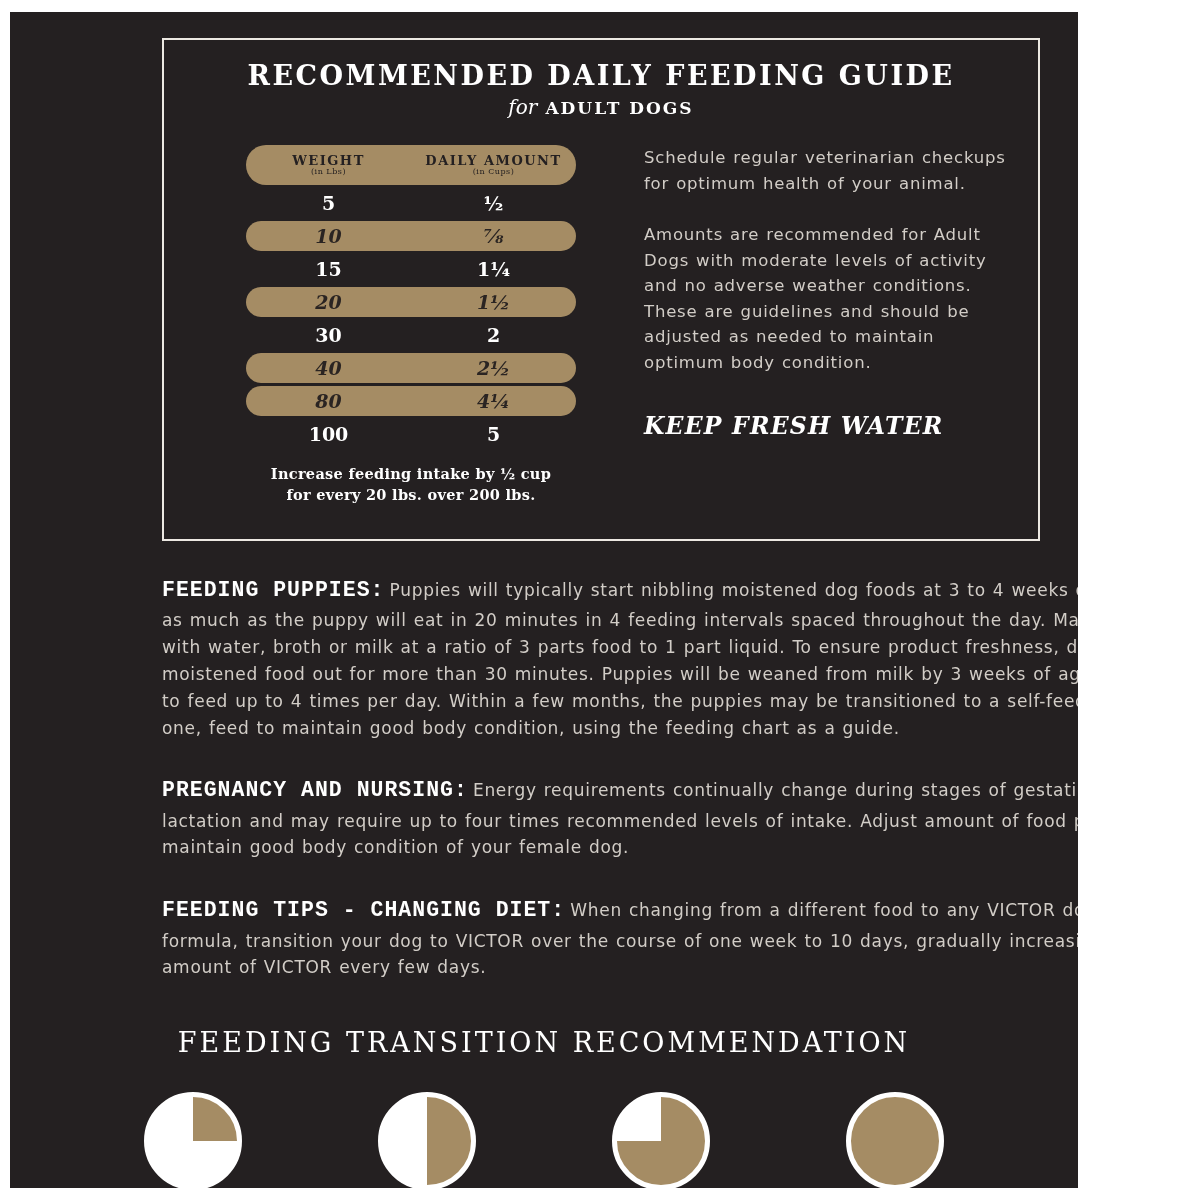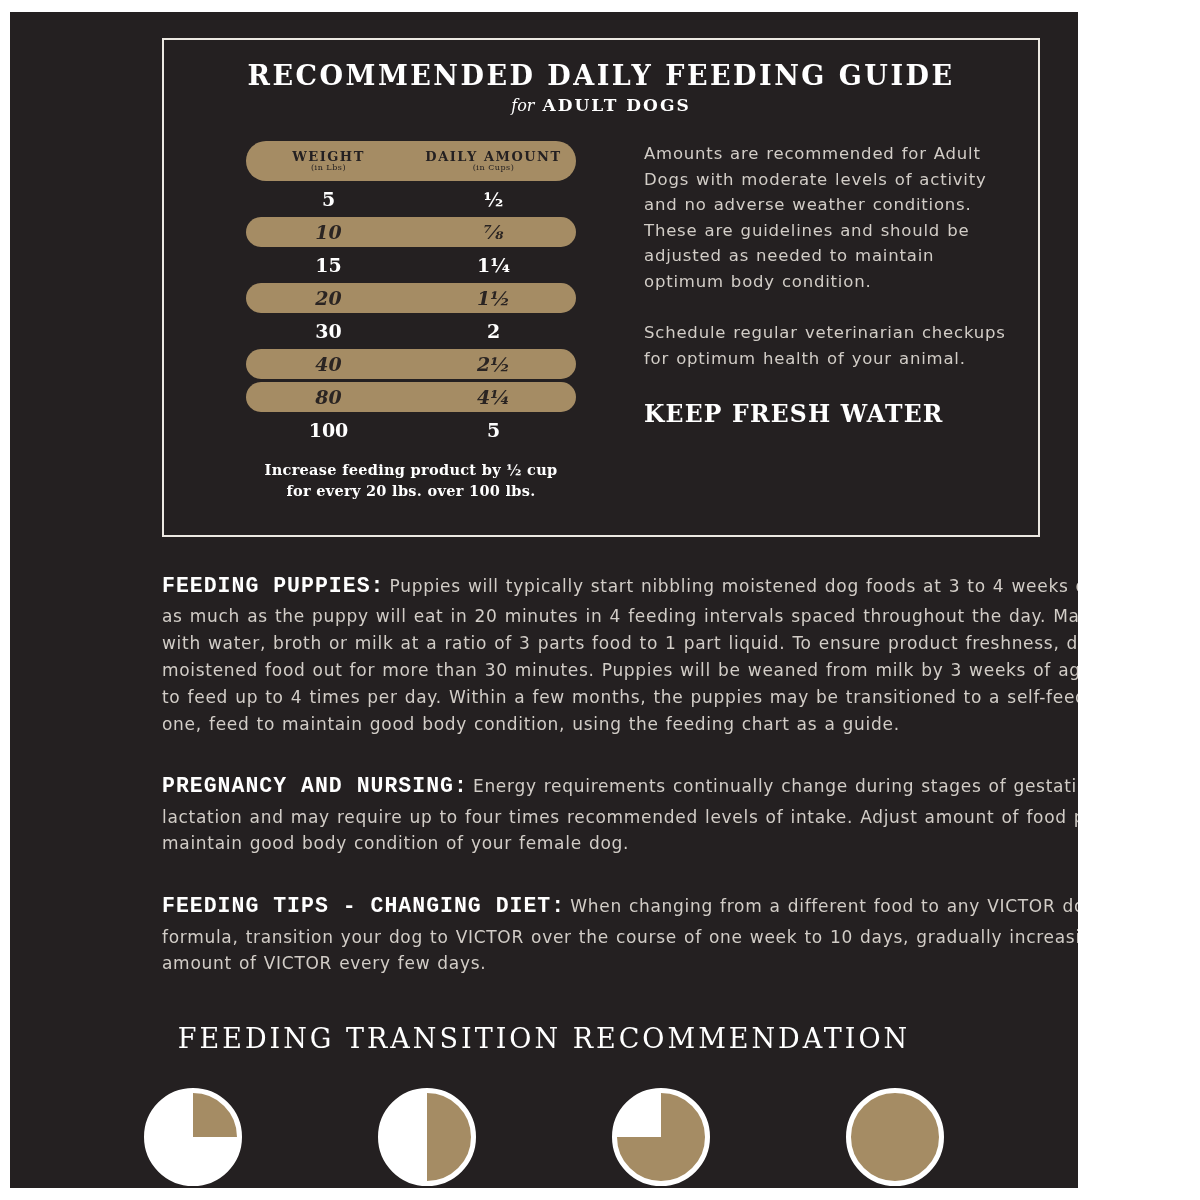--- a/index.html
+++ b/index.html
@@ -19,21 +19,21 @@
     width:878px;margin:26px auto 0 152px;
     border:2px solid #ece8e2;
     padding:20px 20px 34px 20px;
   }
   .guide-title{
     text-align:center;color:#ffffff;
     font-family:"DejaVu Serif",serif;font-weight:bold;
     font-size:27px;letter-spacing:2.5px;
   }
   .guide-subtitle{text-align:center;margin-top:4px;color:#ffffff;font-family:"DejaVu Serif",serif;}
-  .guide-subtitle .pre{font-style:italic;font-size:16px;margin-right:8px;}
+  .guide-subtitle .pre{font-style:italic;font-size:20px;margin-right:8px;}
   .guide-subtitle .main{font-weight:bold;font-size:17px;letter-spacing:2px;}
 
   .guide-cols{display:flex;margin-top:26px;}
   .tbl-col{width:330px;margin-left:62px;flex:none;}
   .notes-col{width:372px;margin-left:68px;flex:none;}
 
   
   .thead{
     display:flex;background:var(--tan);border-radius:20px;
     height:40px;align-items:center;color:#242021;
@@ -55,22 +55,22 @@
     line-height:1.45;letter-spacing:0.3px;
   }
 
   
   .note-p{
     color:var(--body-text);font-size:16.5px;letter-spacing:0.8px;
     line-height:1.55;word-spacing:1px;
   }
   .note-p + .note-p{margin-top:26px;}
   .water{
-    margin-top:26px;color:#ffffff;
-    font-family:"DejaVu Serif",serif;font-weight:bold;
+    margin-top:34px;color:#ffffff;
+    font-family:"DejaVu Serif",serif;font-weight:bold;font-style:italic;
     font-size:23.5px;letter-spacing:1.2px;line-height:1.4;
   }
 
   
   .sections{width:1048px;margin:0 auto 0 152px;}
   .section{margin-top:33px;line-height:1.55;}
   .section .shead{
     color:#ffffff;font-family:Liberation Mono, monospace;font-weight:bold;
     font-size:21.5px;letter-spacing:1px;
   }
@@ -145,28 +145,28 @@
           <div class="frow tan">
             <span class="fw">80</span>
             <span class="fa">4¼</span>
           </div>
           <div class="frow">
             <span class="fw">100</span>
             <span class="fa">5</span>
           </div>
 
           <div class="footnote">
-            <div>Increase feeding product by ½ cup</div>
-            <div>for every 20 lbs. over 100 lbs.</div>
+            <div>Increase feeding intake by ½ cup</div>
+            <div>for every 20 lbs. over 200 lbs.</div>
           </div>
         </div>
 
         <div class="notes-col">
+          <p class="note-p">Schedule regular veterinarian checkups for optimum health of your animal.</p>
           <p class="note-p">Amounts are recommended for Adult Dogs with moderate levels of activity and no adverse weather conditions. These are guidelines and should be adjusted as needed to maintain optimum body condition.</p>
-          <p class="note-p">Schedule regular veterinarian checkups for optimum health of your animal.</p>
           <div class="water">
             <div>KEEP FRESH WATER</div>
           </div>
         </div>
 
       </div>
     </div>
 
     <div class="sections">
       <p class="section">

